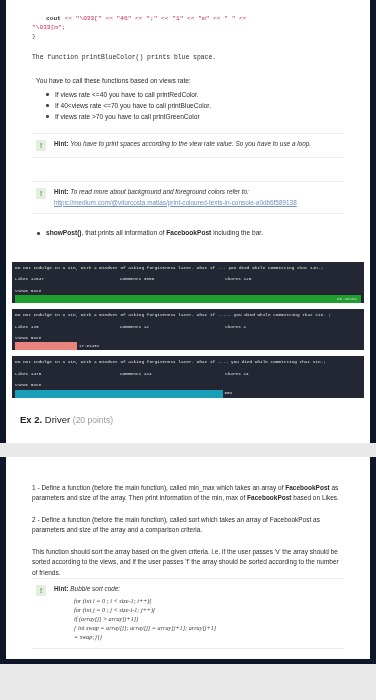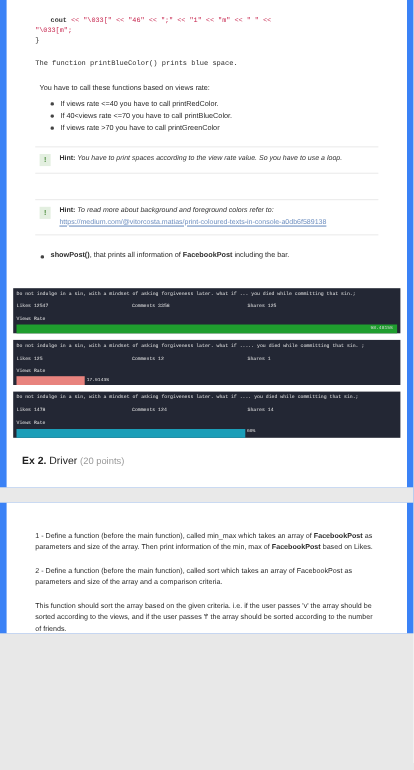--- a/index.html
+++ b/index.html
@@ -2,23 +2,23 @@
 <html><head>
 <meta charset="utf-8">
 <style>
   * { box-sizing: border-box; }
   html, body {
     margin: 0; padding: 0;
     background: #e8e8e8;
     font-family: "Liberation Sans", sans-serif;
   }
   .page {
-    width: 376px; height: 576px;
-    position: relative;
-    background: #3b82f6;
+    width: 376px; height: 664px;
+    position: relative;
+    background: #0f172a;
     overflow: hidden;
   }
   .card {
     background: #ffffff;
     margin: 0 6px;
     padding: 0;
     position: relative;
   }
   .card-top {
     padding: 14px 18px 16px 18px;

